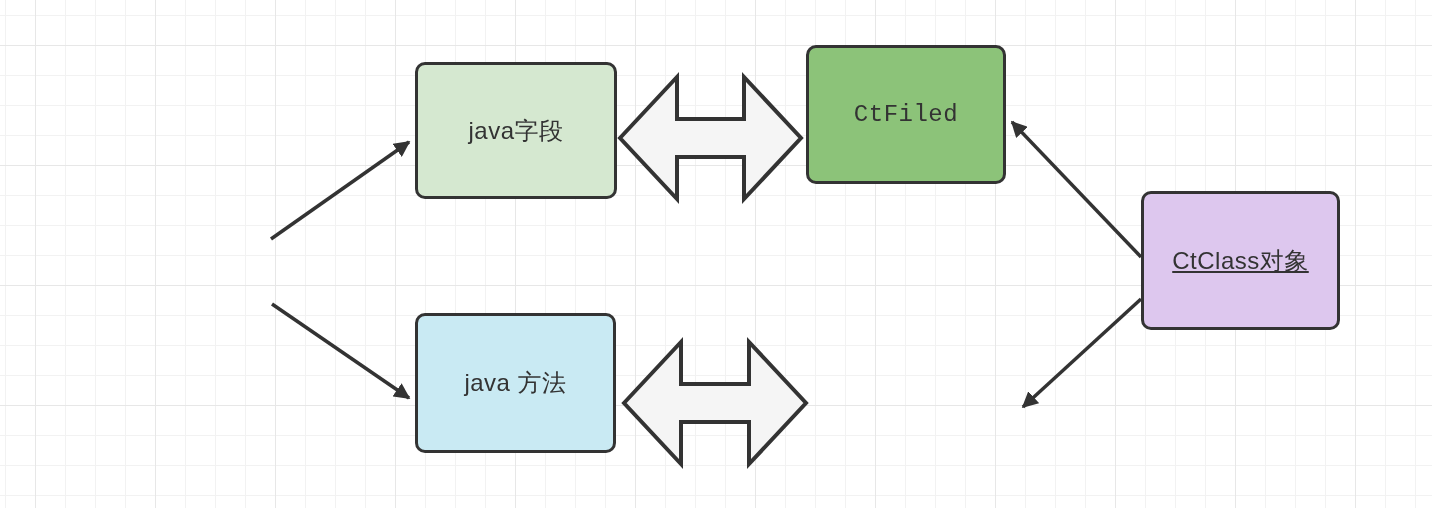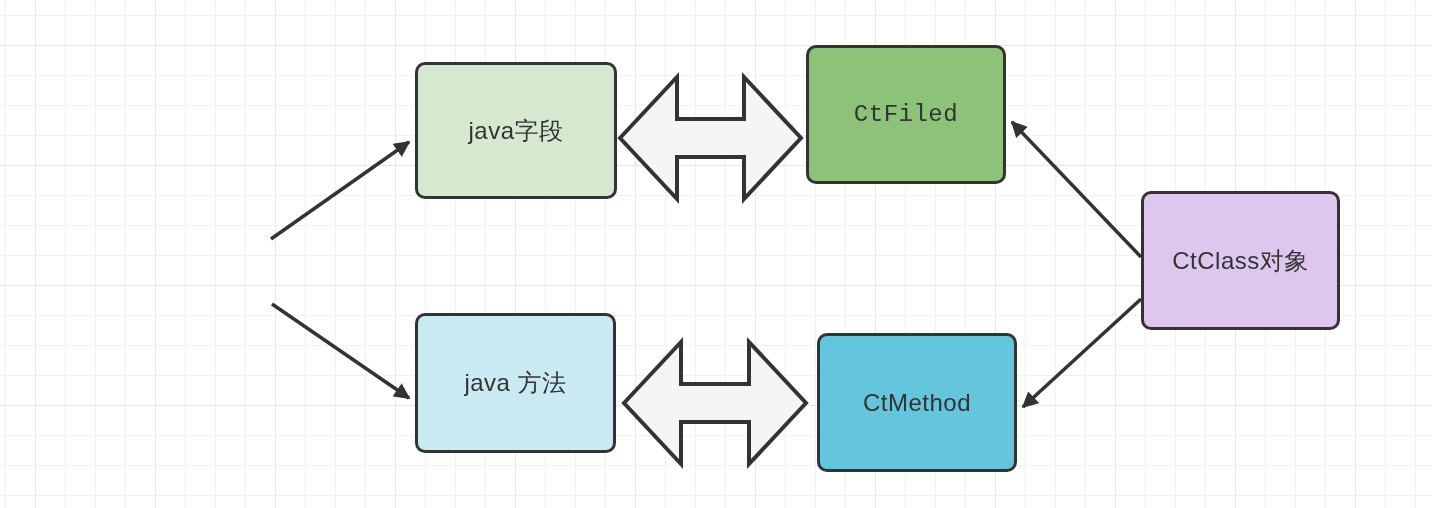--- a/index.html
+++ b/index.html
@@ -50,21 +50,21 @@
     font-size: 24px;
     letter-spacing: 0.5px;
   }
   .node-label { white-space: nowrap; }
 
   .node-java-class  { left:  70px; top: 203px; width: 201px; height: 140px; }
   .node-java-field  { left: 415px; top:  62px; width: 202px; height: 137px; }
   .node-ct-filed    { left: 806px; top:  45px; width: 200px; height: 139px; }
   .node-java-method { left: 415px; top: 313px; width: 201px; height: 140px; }
   .node-ct-method   { left: 817px; top: 333px; width: 200px; height: 139px; }
-  .node-ct-class    { left: 1141px; top: 191px; width: 199px; height: 139px; }
+  .node-ct-class    { left: 1141px; top: 191px; width: 199px; height: 139px; text-decoration: underline; }
 </style>
 </head>
 <body>
 
 <div class="canvas">
 
   <svg class="edges" viewBox="0 0 1432 508" xmlns="http://www.w3.org/2000/svg">
     <defs>
       <marker id="ah" viewBox="0 0 10 10" refX="9" refY="5" markerWidth="4.6" markerHeight="4.6" orient="auto">
         <path d="M0 0 L10 5 L0 10 Z" fill="#333333"></path>
@@ -86,21 +86,18 @@
   </div>
 
   <div class="node node-ct-filed" style="background-color: rgb(140, 195, 121); font-family: Liberation Mono, monospace;">
     <span class="node-label">CtFiled</span>
   </div>
 
   <div class="node node-java-method" style="background-color: rgb(201, 234, 243);">
     <span class="node-label">java 方法</span>
   </div>
 
-  <div class="node node-ct-method" style="background-color: rgb(100, 198, 220);">
-    <span class="node-label">CtMethod</span>
-  </div>
 
   <div class="node node-ct-class" style="background-color: rgb(221, 199, 238);">
     <span class="node-label">CtClass对象</span>
   </div>
 
 </div>
 
 </body></html>

